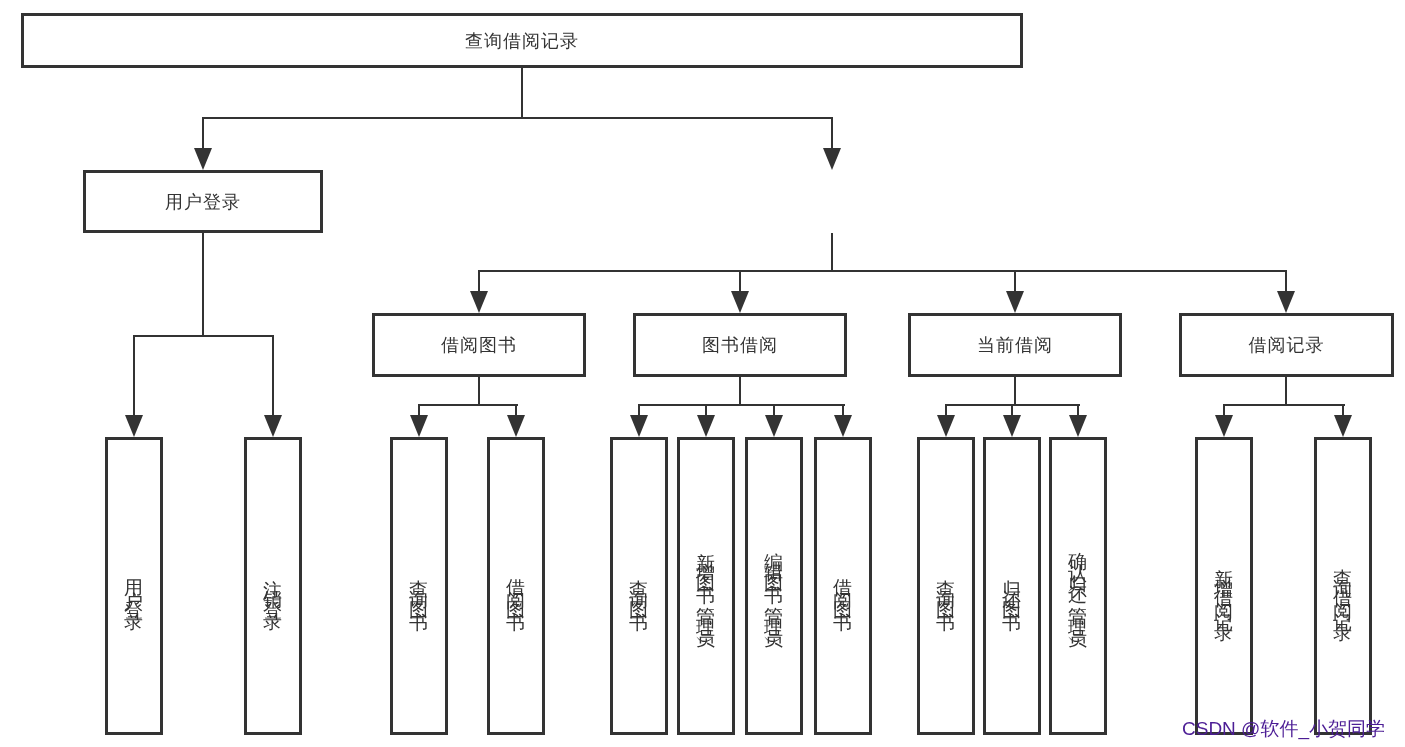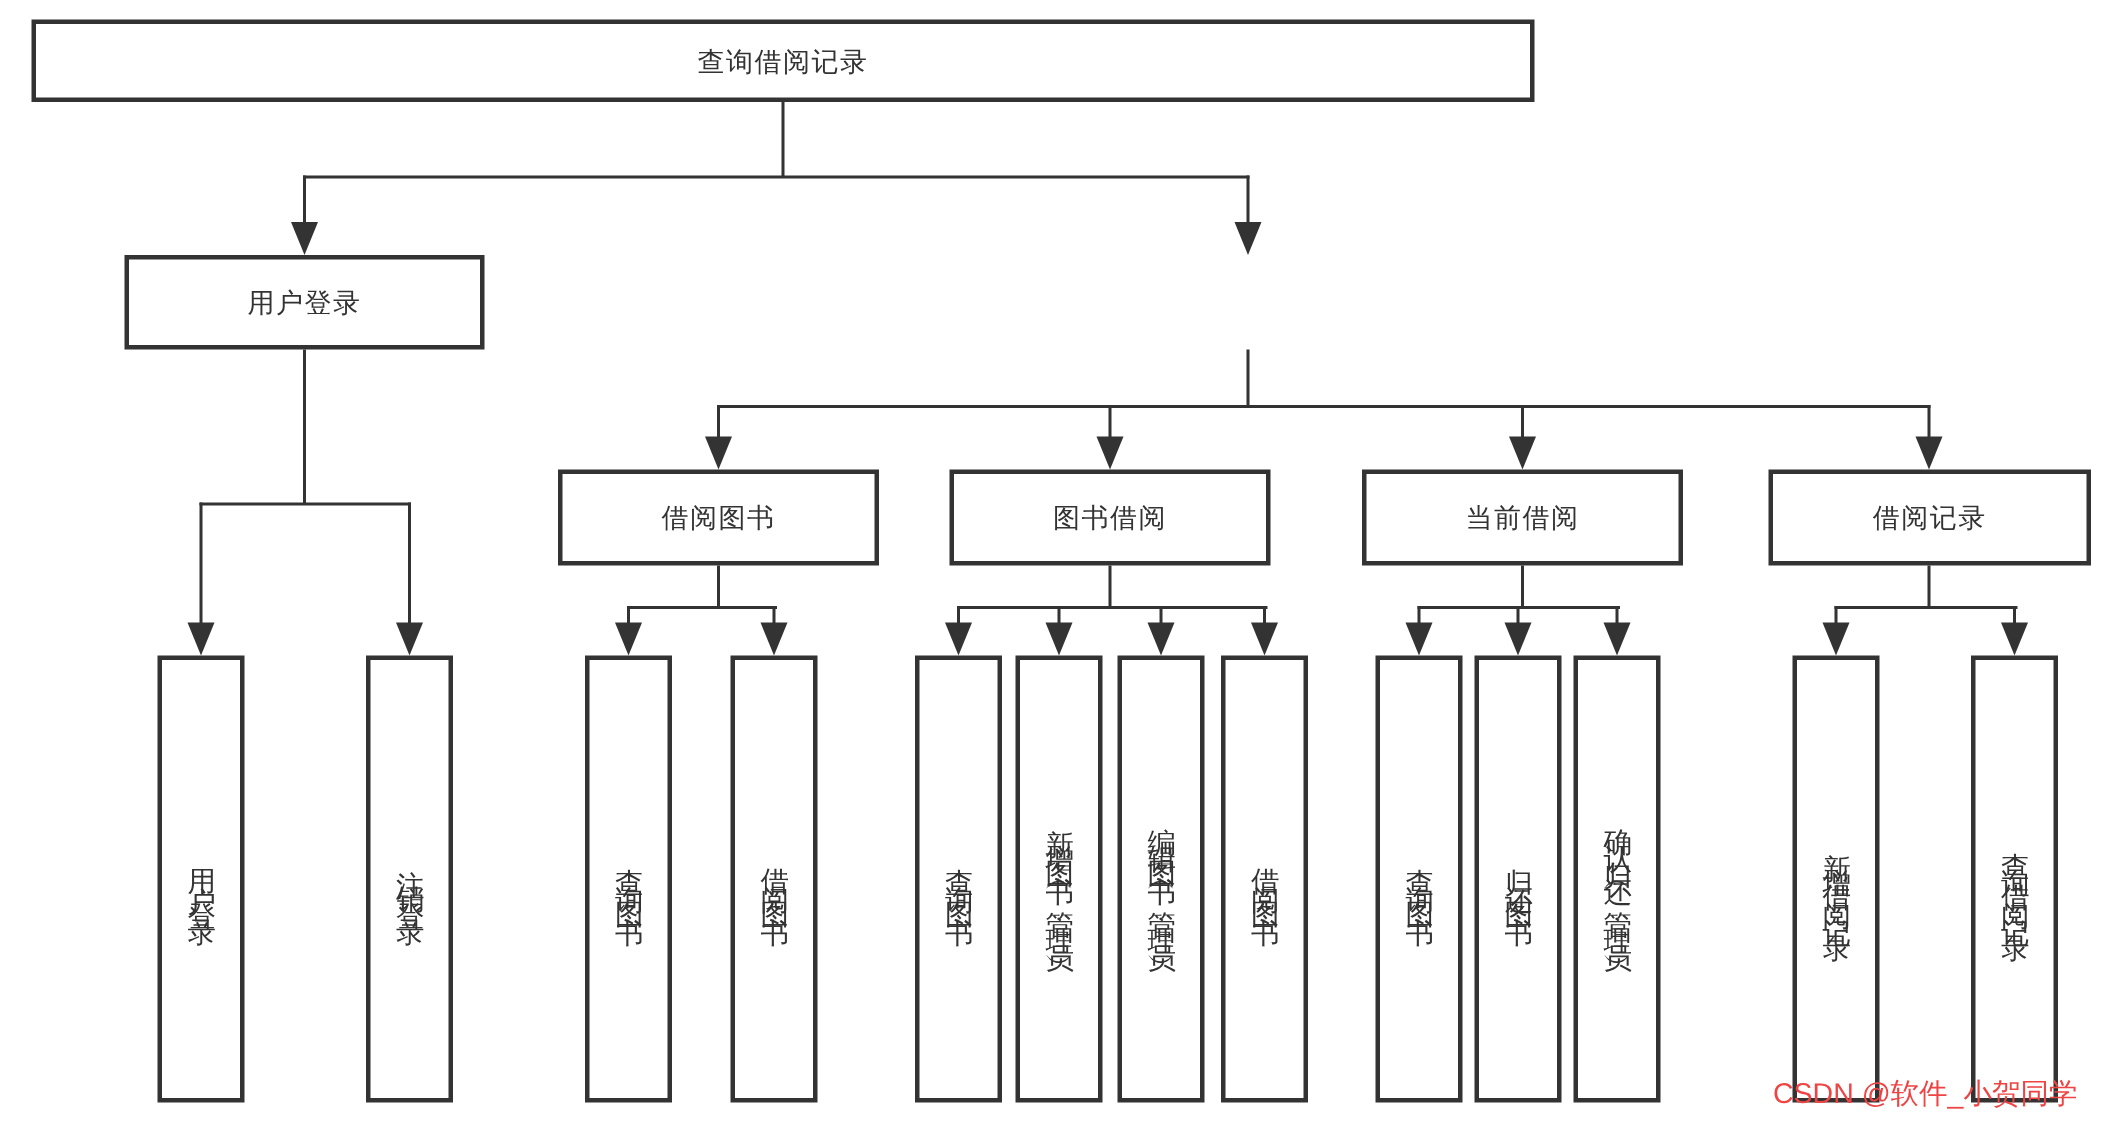--- a/index.html
+++ b/index.html
@@ -44,21 +44,21 @@
     position:absolute;
     width:0;height:0;
     border-left:9px solid transparent;
     border-right:9px solid transparent;
     border-top:22px solid #333333;
   }
   .watermark{
     position:absolute;
     left:1182px;top:716px;
     font-size:19px;
-    color:#ef4444;
+    color:#4c1d95;
     white-space:nowrap;
     z-index:5;
   }
 </style>
 </head>
 <body>
 
 <div id="canvas">
 
   <div class="box" style="left:21px;top:13px;width:1002px;height:55px">查询借阅记录</div>

